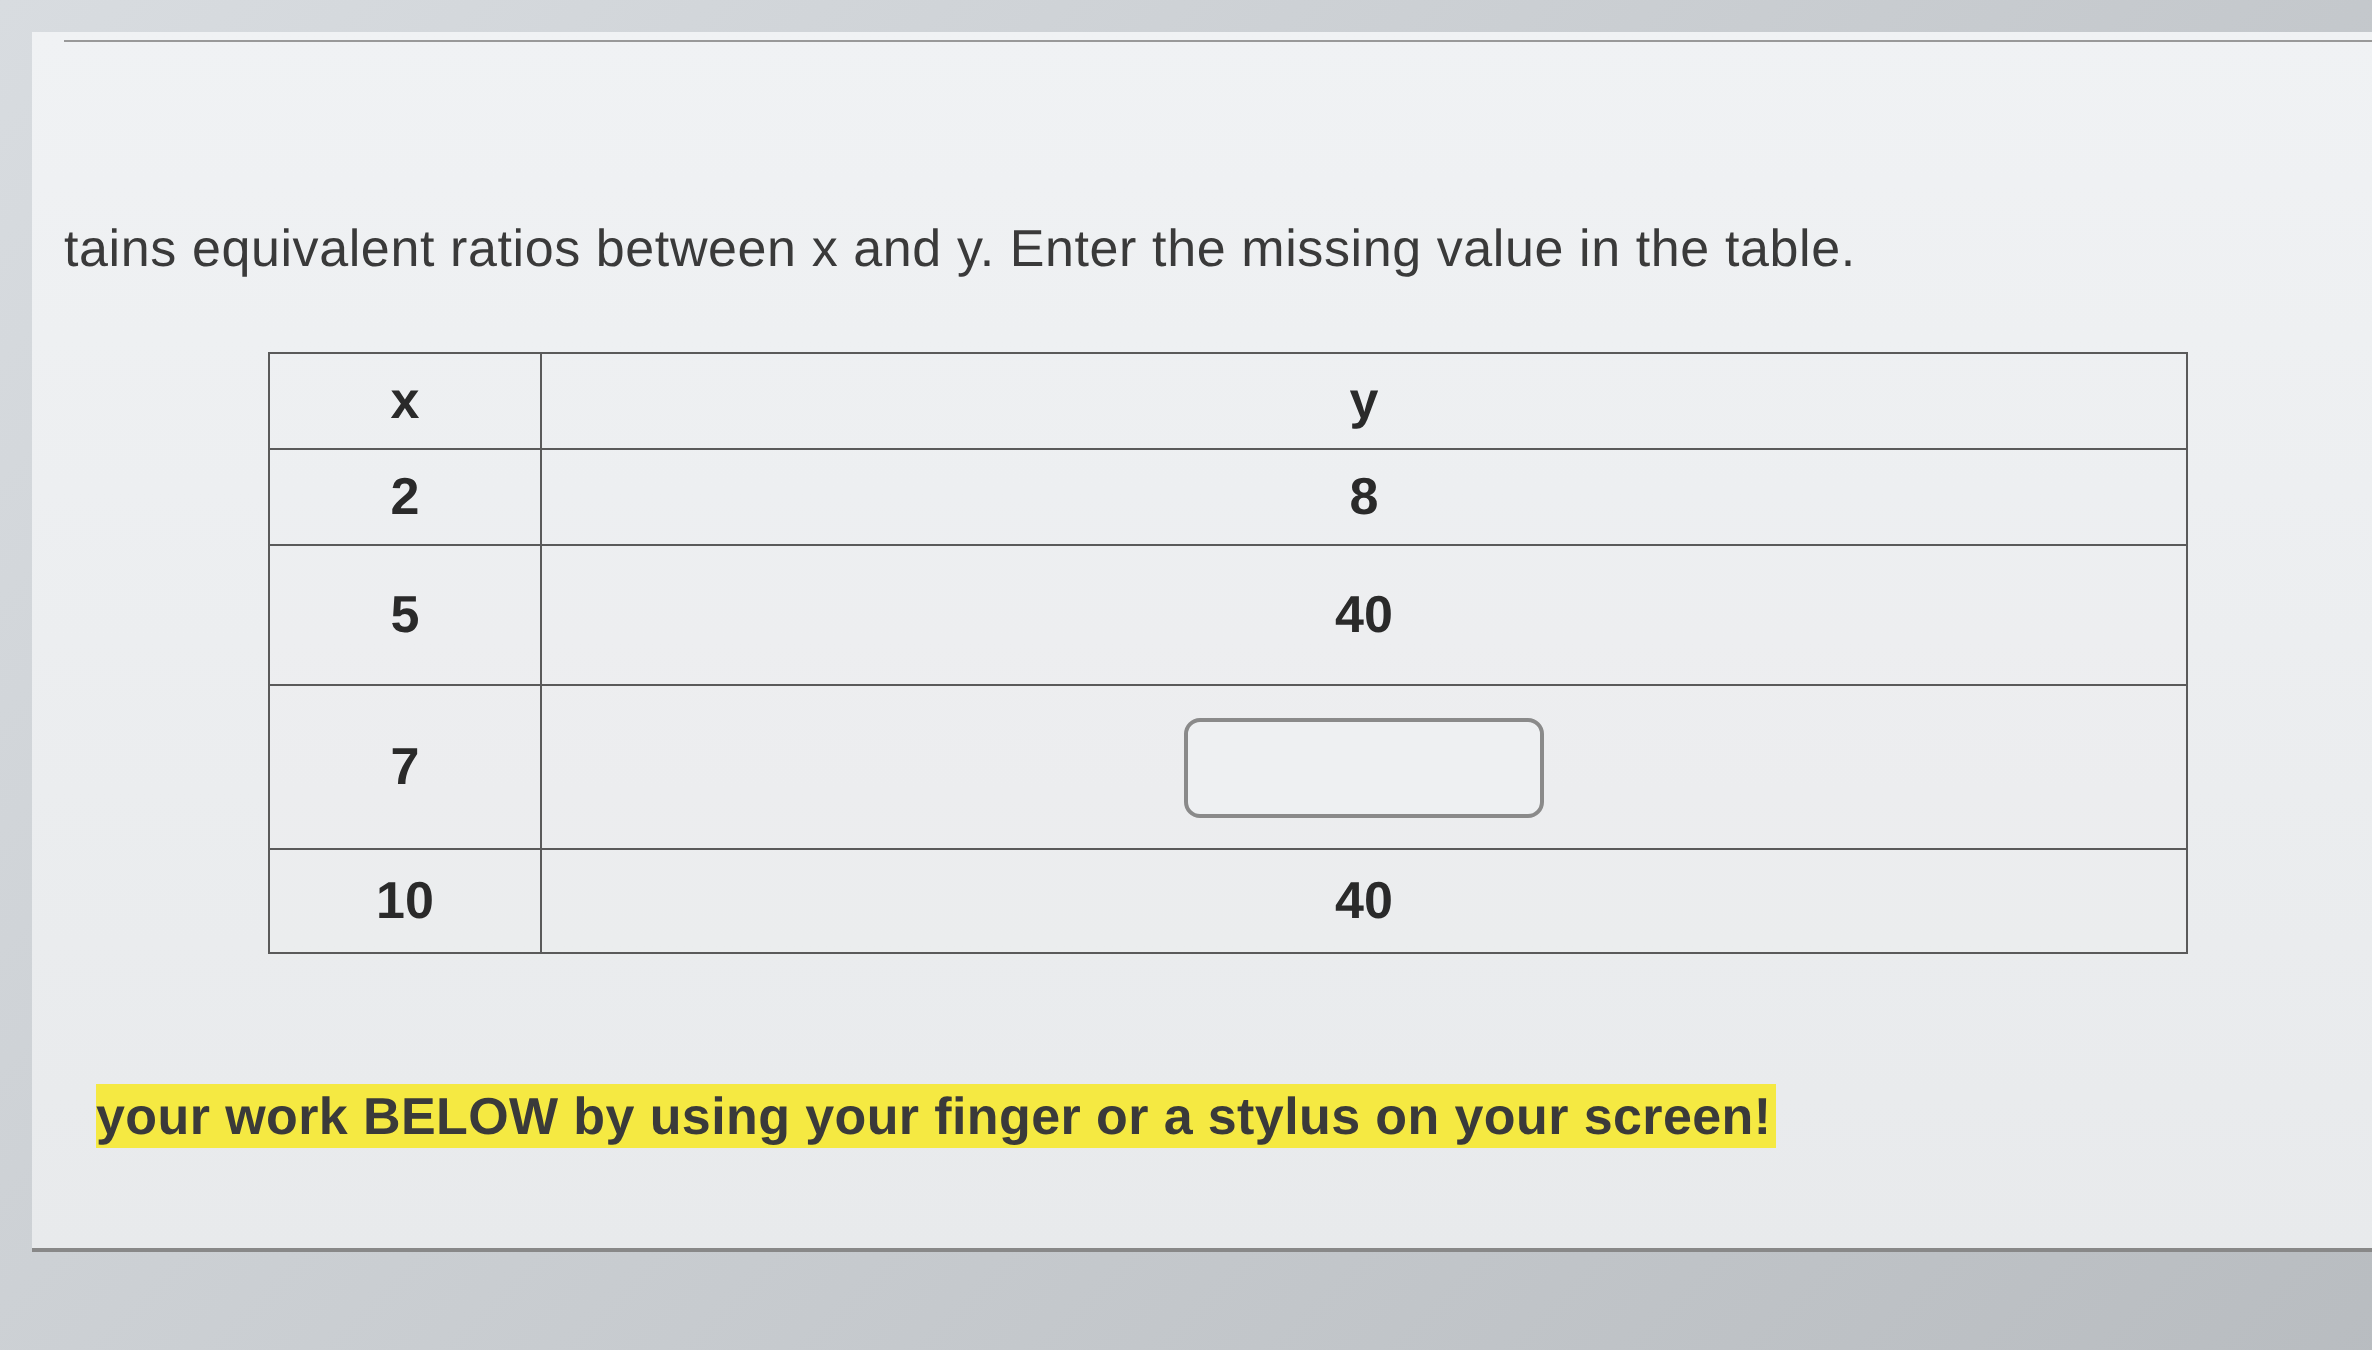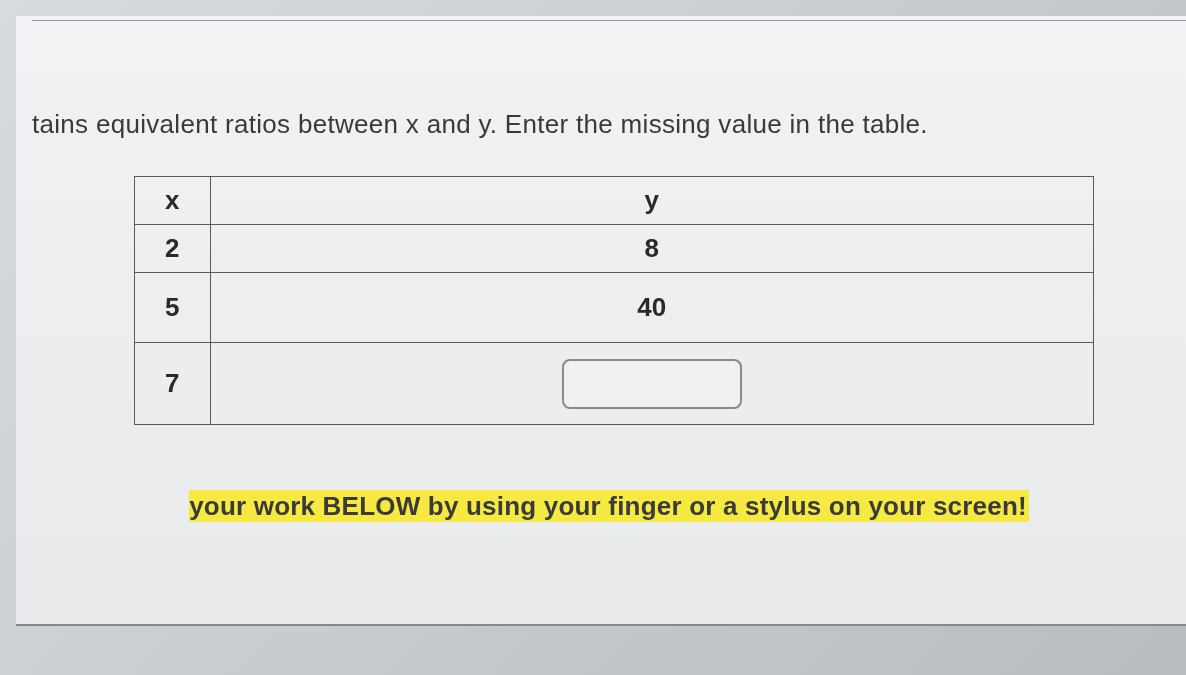--- a/index.html
+++ b/index.html
@@ -64,21 +64,20 @@
       font-size: 24px;
       text-align: center;
       outline: none;
     }
     .highlight-instruction {
       margin-top: 50px;
       font-size: 26px;
       font-weight: 600;
       color: #3a3a3a;
       letter-spacing: 0.2px;
-      text-align: center;
     }
     .highlight {
       background: #f5e942;
       padding: 1px 2px 1px 0;
       display: inline;
     }
   </style>
 </head>
 <body>
 
@@ -101,20 +100,24 @@
       <tr class="tall">
         <td>5</td>
         <td>40</td>
       </tr>
       <tr class="input-row">
         <td>7</td>
         <td>
           <input class="answer-input" type="text" value="" style="">
         </td>
       </tr>
+      <tr class="short">
+        <td>10</td>
+        <td>40</td>
+      </tr>
     </tbody>
       </table>
   </div>
 
   <div class="highlight-instruction">
     <span class="highlight">your work BELOW by using your finger or a stylus on your screen!</span>
   </div>
 </div>
 
 </body></html>

